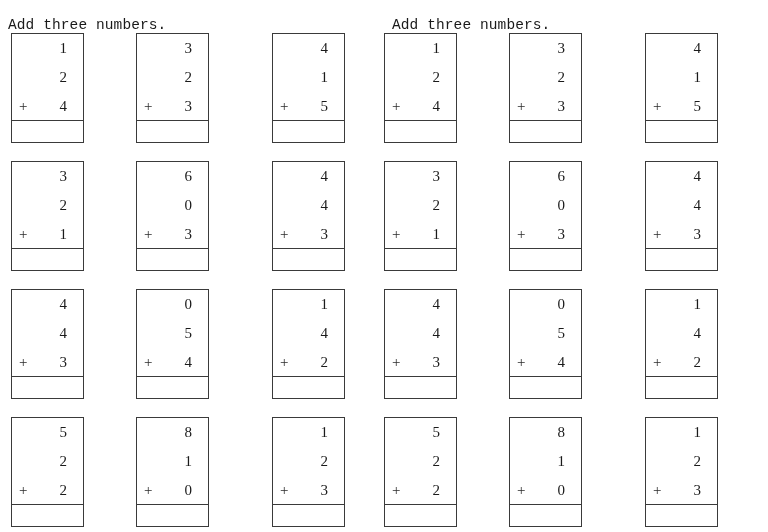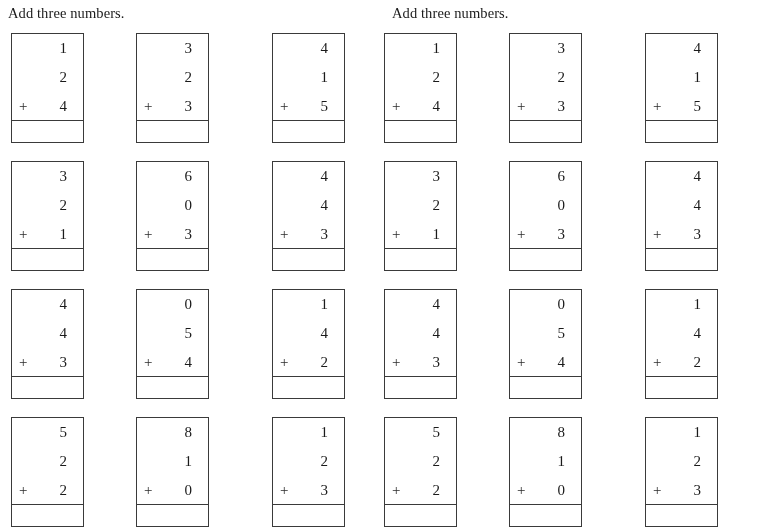--- a/index.html
+++ b/index.html
@@ -22,26 +22,27 @@
     position: absolute;
     top: 0;
     width: 384px;
     height: 532px;
   }
   .worksheet.half-left  { left: 0px; }
   .worksheet.half-right { left: 384px; }
 
   .sheet-title {
     position: absolute;
-    top: 4px;
+    top: 16px;
     font-size: 14.5px;
     line-height: 18px;
     letter-spacing: 0.1px;
     white-space: nowrap;
     color: #1a1a1a;
+    font-family: Liberation Mono, monospace;
   }
   .half-left  .sheet-title { left: 8px; }
   .half-right .sheet-title { left: 8px; }
 
   .grid {
     position: absolute;
     top: 33px;
     left: 0;
     width: 384px;
   }

